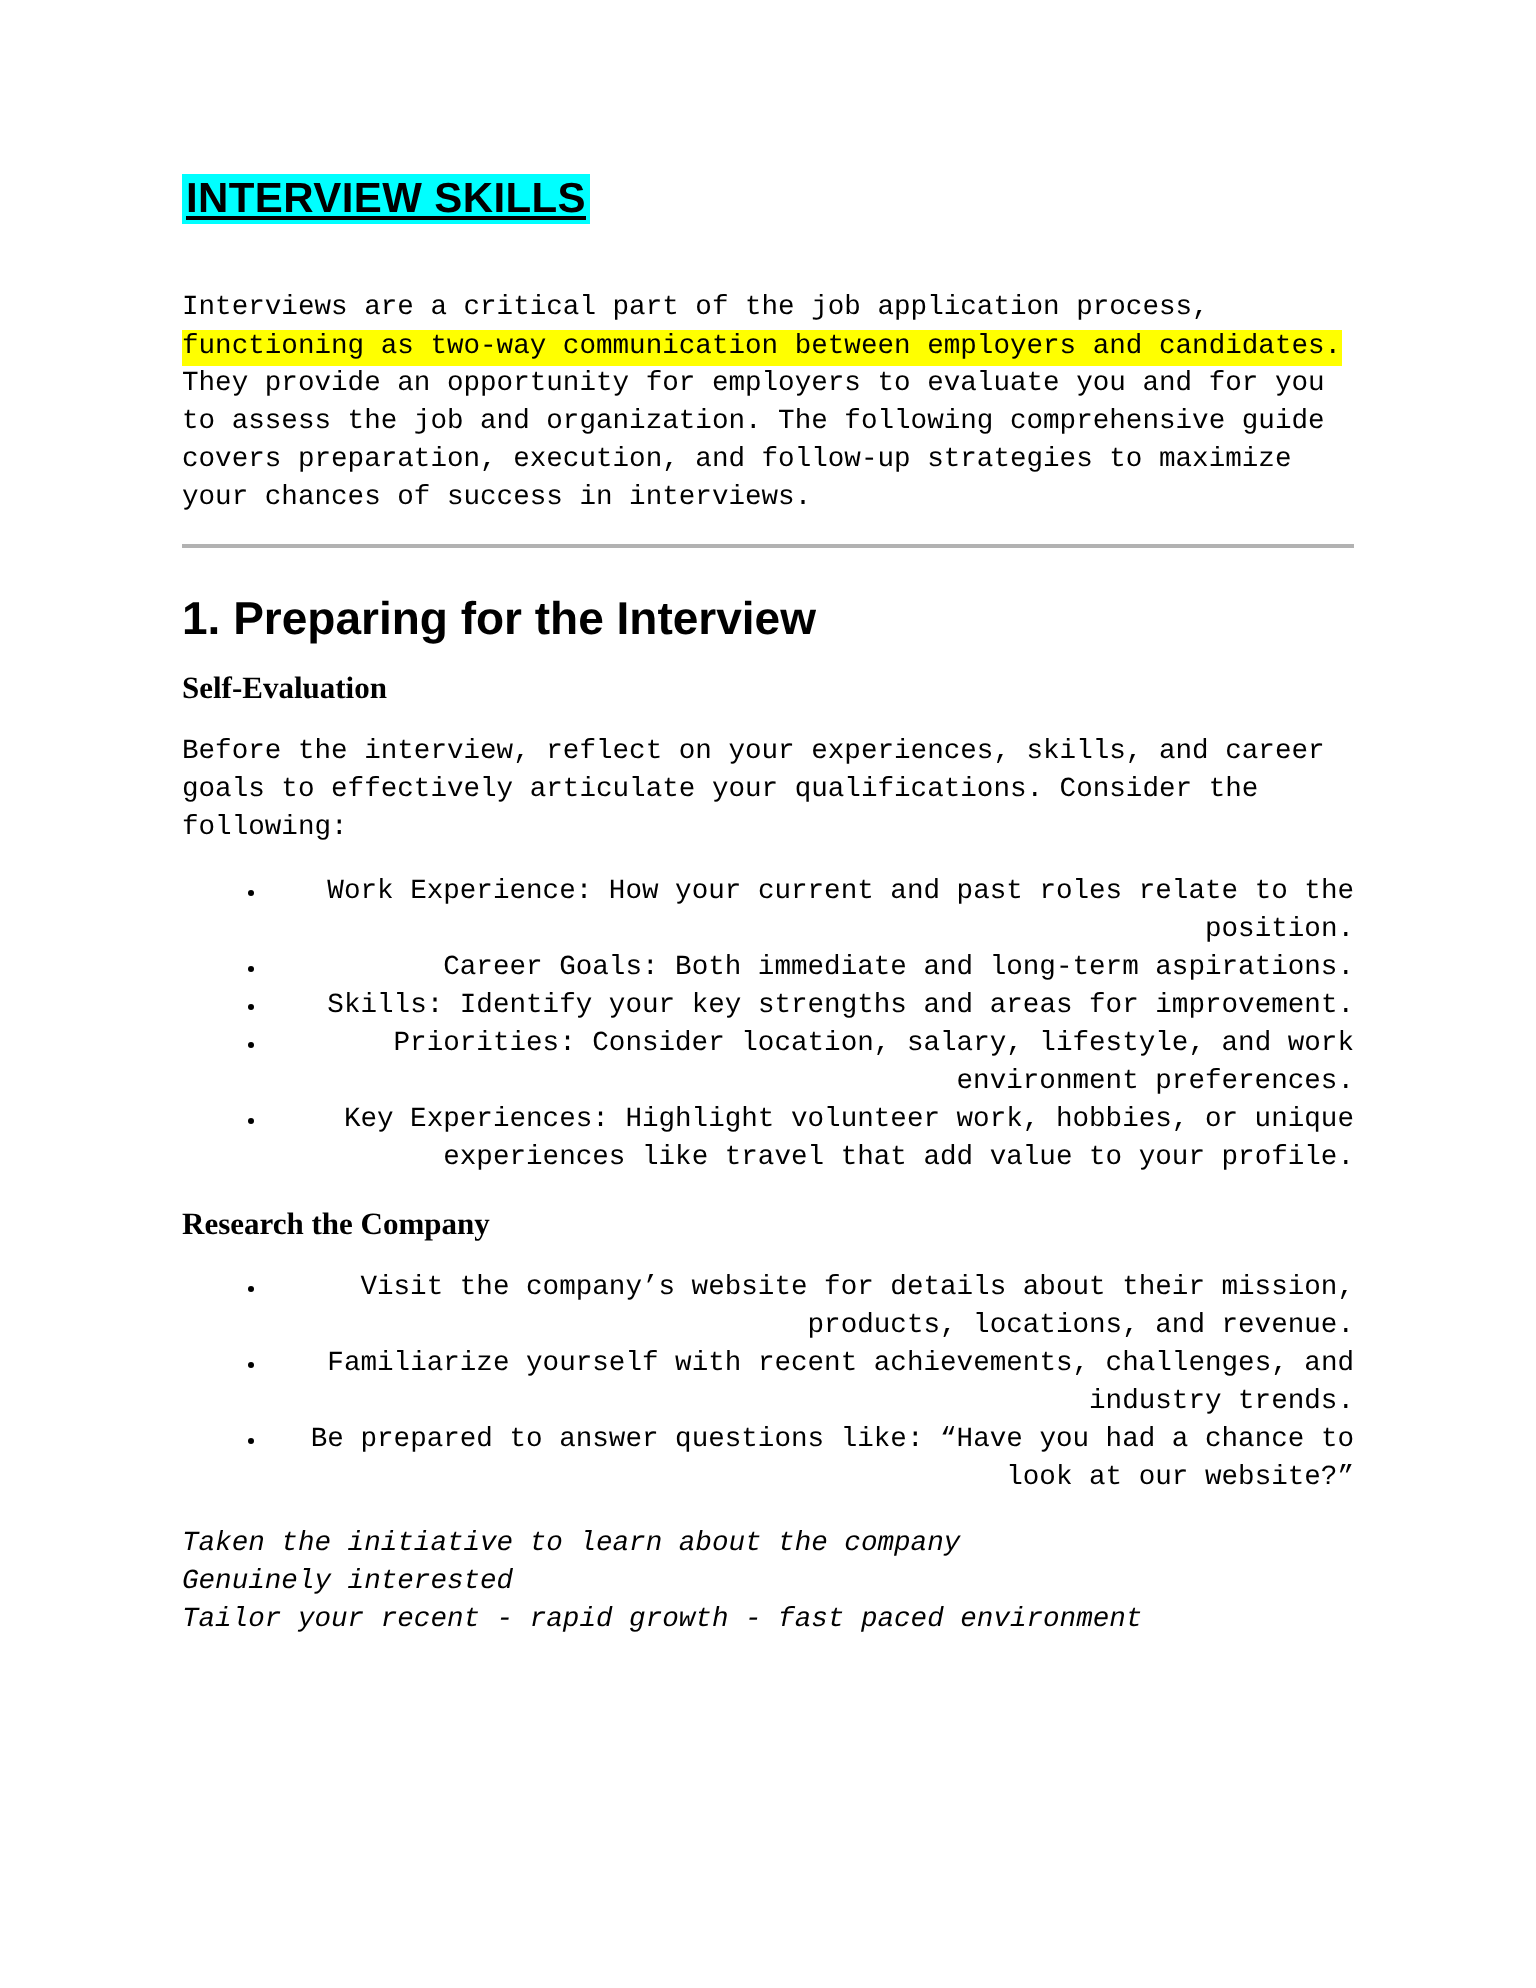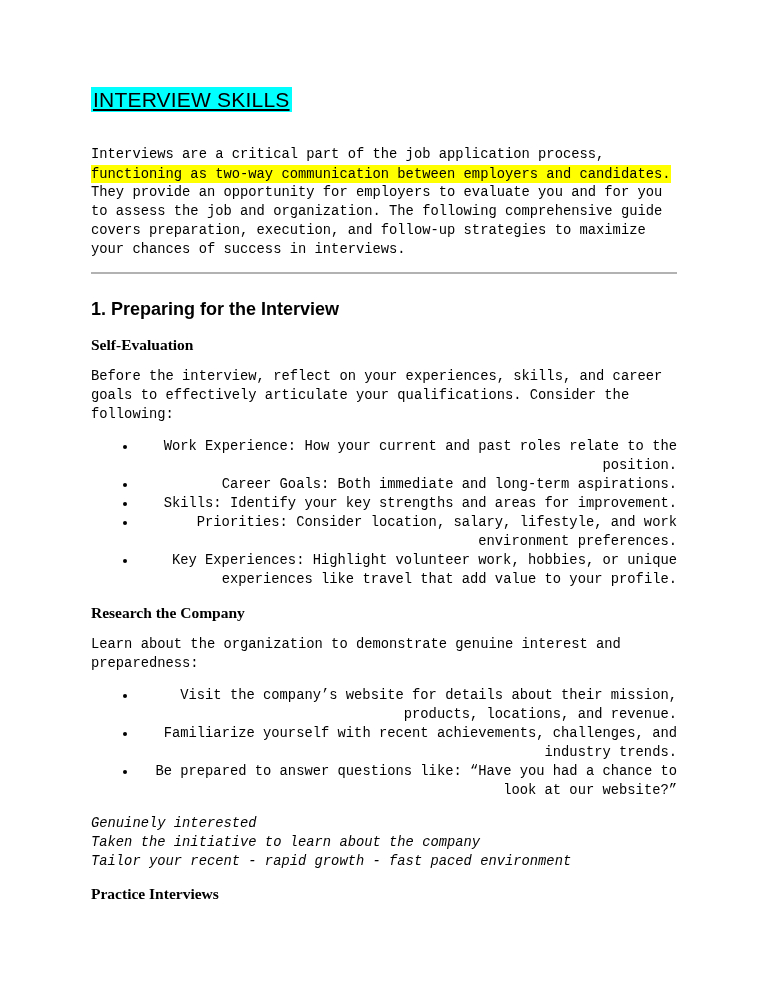--- a/index.html
+++ b/index.html
@@ -6,21 +6,21 @@
   body {
     width: 768px; height: 994px;
     background: #ffffff;
     color: #000000;
     font-family: "Liberation Sans", sans-serif;
     overflow: hidden;
   }
   .page { padding: 87px 91px 0 91px; width: 586px; box-sizing: content-box; }
 
   .doc-title {
-    font-size: 21px; font-weight: normal; line-height: 25px;
+    font-size: 21px; font-weight: bold; line-height: 25px;
     margin: 0 0 33px 0; letter-spacing: 0.2px;
   }
   .doc-title .hl-cyan {
     background: var(--title-highlight, #00ffff);
     text-decoration: underline;
     text-decoration-thickness: 2px;
     text-underline-offset: 2px;
     padding: 1px 2px;
   }
 
@@ -32,21 +32,21 @@
   .hl-yellow { background: var(--text-highlight, #ffff00); padding: 1.5px 0; }
 
   hr.divider {
     border: none;
     border-top: 2px solid var(--divider, #b2b2b2);
     margin: 13px 0 24px 0;
     height: 0;
   }
 
   h2.section-heading {
-    font-size: 18px; font-weight: bold; line-height: 22px;
+    font-size: 23px; font-weight: bold; line-height: 22px;
     margin: 0 0 15px 0;
   }
   h3.sub-heading {
     font-size: 15.5px; font-weight: bold; line-height: 19px;
     margin: 0 0 13px 0;
     font-family: Liberation Serif, serif;
   }
 
   ul.bullet-list {
     margin: 0 0 14px 0;
@@ -81,30 +81,28 @@
     <li>Work Experience: How your current and past roles relate to the position.</li>
     <li>Career Goals: Both immediate and long-term aspirations.</li>
     <li>Skills: Identify your key strengths and areas for improvement.</li>
     <li>Priorities: Consider location, salary, lifestyle, and work environment preferences.</li>
     <li>Key Experiences: Highlight volunteer work, hobbies, or unique experiences like travel that add value to your profile.</li>
   </ul>
 
 
   <h3 class="sub-heading">Research the Company</h3>
 
-  <p class="body">Learn about the organization to demonstrate genuine interest and preparedness:</p>
 
   <ul class="bullet-list">
     <li>Visit the company’s website for details about their mission, products, locations, and revenue.</li>
     <li>Familiarize yourself with recent achievements, challenges, and industry trends.</li>
     <li>Be prepared to answer questions like: “Have you had a chance to look at our website?”</li>
   </ul>
 
   <div class="note-group">
+    <div class="note-line">Taken the initiative to learn about the company</div>
     <div class="note-line">Genuinely interested</div>
-    <div class="note-line">Taken the initiative to learn about the company</div>
     <div class="note-line">Tailor your recent - rapid growth - fast paced environment</div>
   </div>
 
-  <h3 class="sub-heading">Practice Interviews</h3>
 
 
 </div>
 
 </body></html>

